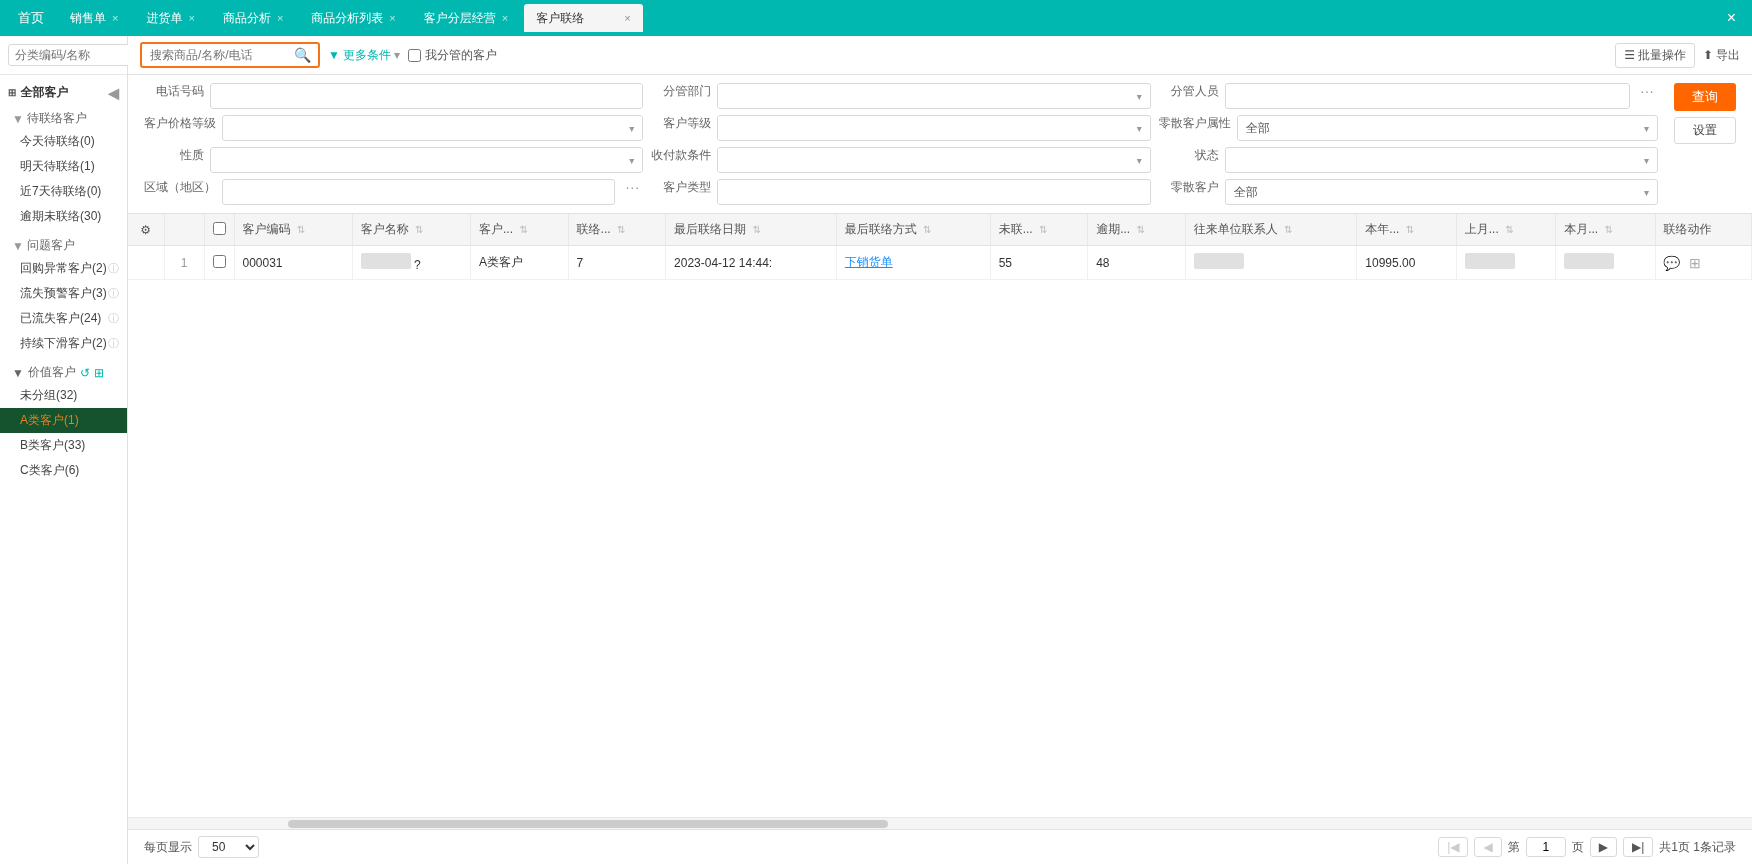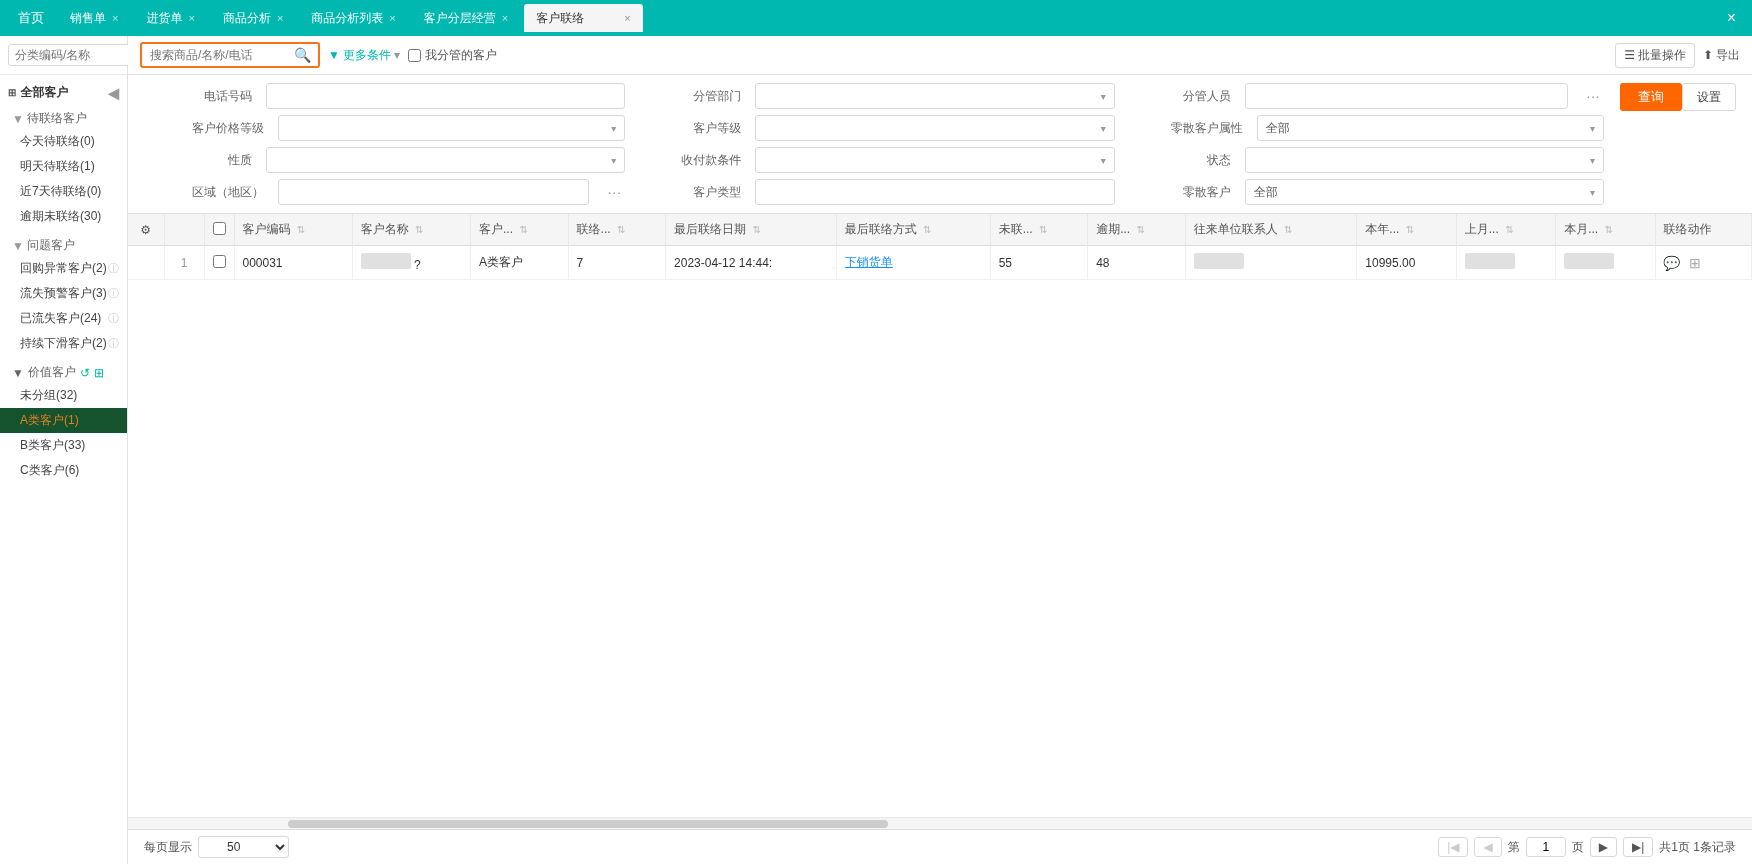--- a/index.html
+++ b/index.html
@@ -214,24 +214,22 @@
     }
     .filter-row {
       display: flex;
       align-items: center;
       gap: 8px;
       margin-bottom: 6px;
     }
     .filter-row:last-child { margin-bottom: 0; }
     .filter-item {
       display: flex;
-      align-items: center;
-      gap: 14px;
+      gap: 6px;
       flex: 1;
-      margin-left: 48px;
     }
     .filter-label {
       color: #666;
       font-size: 12px;
       white-space: nowrap;
       min-width: 60px;
       text-align: right;
     }
     .filter-select {
       flex: 1;
@@ -272,21 +270,22 @@
       background: white;
       color: #404040;
       border: 1px solid #d9d9d9;
       border-radius: 3px;
       padding: 4px 14px;
       cursor: pointer;
       font-size: 12px;
     }
     .filter-actions {
       display: flex;
-      flex-direction: row;
+      flex-direction: column;
+      gap: 6px;
       margin-left: 8px;
     }
 
     
     .table-container {
       flex: 1;
       background: white;
       overflow: auto;
       margin: 0;
     }
@@ -350,21 +349,21 @@
     }
     .page-size-section {
       display: flex;
       align-items: center;
       gap: 6px;
       color: #555;
     }
     .page-size-select {
       border: 1px solid #d9d9d9;
       border-radius: 3px;
-      padding: 2px 24px;
+      padding: 2px 9px;
       font-size: 12px;
       background: white;
       color: #333;
     }
     .pagination {
       display: flex;
       align-items: center;
       gap: 6px;
       color: #555;
     }

